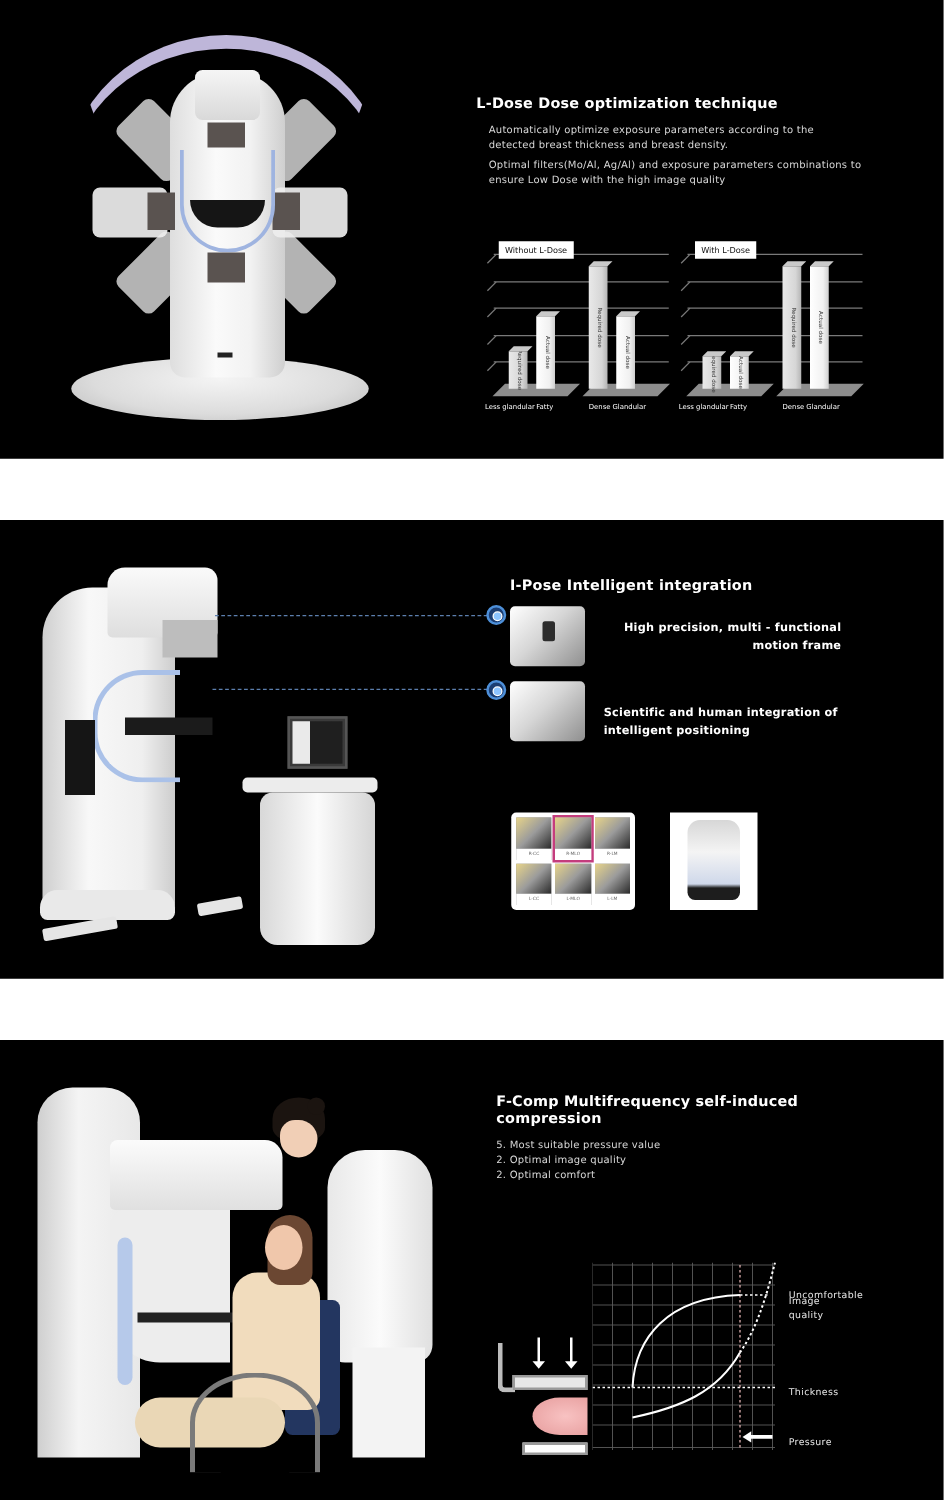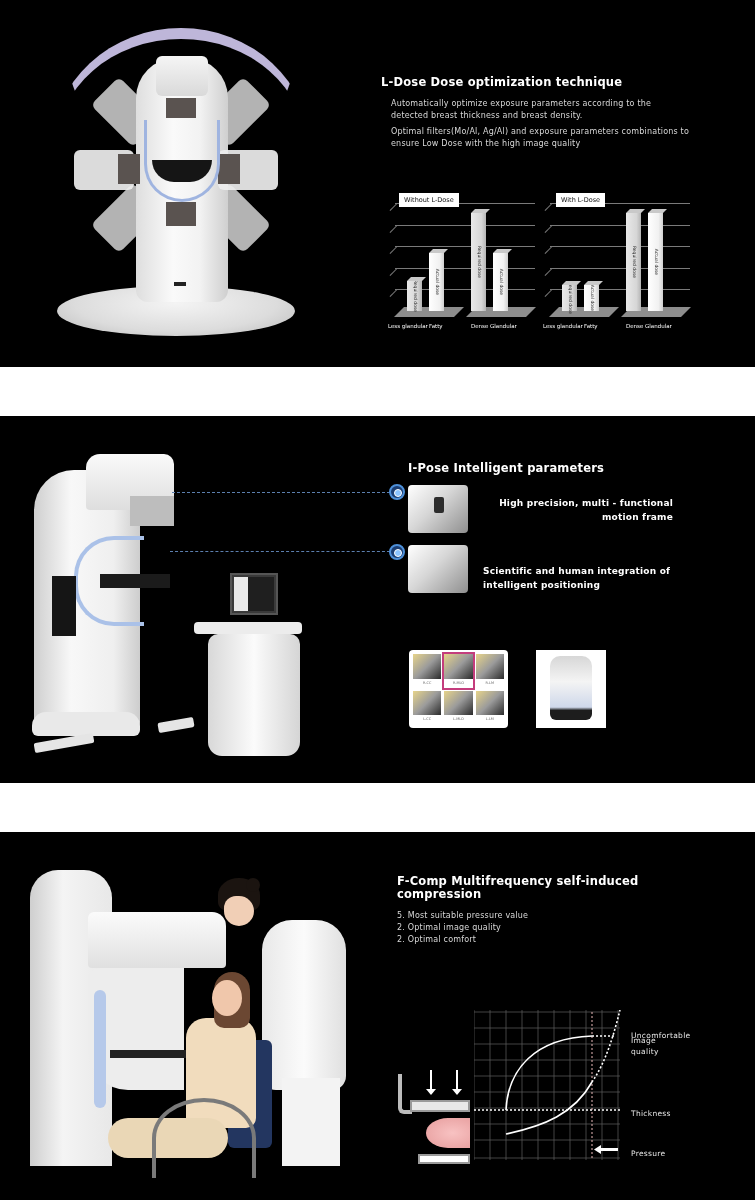--- a/index.html
+++ b/index.html
@@ -199,21 +199,21 @@
     <div class="s2-dash" style="left:170px;top:135px;width:220px;"></div>
     <div class="s2-monitor">
         <div class="s2-screen"></div>
       </div>
     <div class="s2-desk"></div>
     <div class="s2-cart"></div>
     <div class="s2-pedal" style="left:34px;top:322px;width:60px;height:10px;"></div>
     <div class="s2-pedal" style="left:158px;top:304px;width:36px;height:10px;"></div>
   </div>
 
-  <h2 class="title" style="left:408px;top:46px;">I-Pose Intelligent parameters</h2>
+  <h2 class="title" style="left:408px;top:46px;">I-Pose Intelligent integration</h2>
 
   <div class="callout" style="top:68px;"></div>
   <div class="thumb" style="top:69px;">
       <div class="ctl"></div>
     </div>
   <p class="feature-text" style="top:80px;width:190px;text-align:right;">High precision, multi - functional motion frame</p>
 
   <div class="callout" style="top:128px;"></div>
   <div class="thumb" style="top:129px;"></div>
   <p class="feature-text" style="top:148px;width:190px;">Scientific and human integration of intelligent positioning</p>

